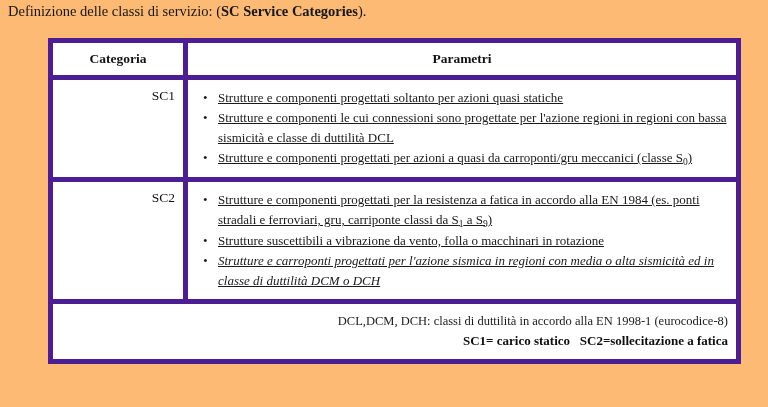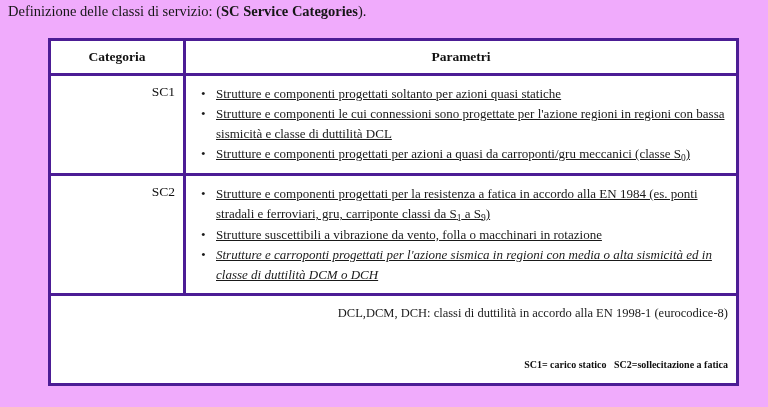--- a/index.html
+++ b/index.html
@@ -11,21 +11,21 @@
     width: 768px;
     height: 407px;
     font-family: "Liberation Serif", "DejaVu Serif", serif;
     color: #1a1a1a;
     overflow: hidden;
   }
   .page {
     position: relative;
     width: 768px;
     height: 407px;
-    background: #f0abfc;
+    background: #fdba74;
   }
   .doc-title {
     position: absolute;
     left: 8px;
     top: 2px;
     font-size: 14.5px;
     line-height: 18px;
     white-space: nowrap;
     color: #161616;
   }
@@ -33,21 +33,21 @@
 
   .sc-table {
     position: absolute;
     left: 48px;
     top: 38px;
     width: 688px;
     border-collapse: collapse;
     table-layout: fixed;
   }
   .sc-table td, .sc-table th {
-    border: 3px solid #4c1d95;
+    border: 5px solid #4c1d95;
     vertical-align: top;
     padding: 8px;
     background: #ffffff;
   }
   col.c-cat { width: 135px; }
   col.c-par { width: 553px; }
 
   .hdr-cell {
     text-align: center;
     font-weight: bold;
@@ -106,26 +106,25 @@
   .foot-cell {
     padding: 6px 6px 7px 8px;
     text-align: right;
   }
   .foot-line1 {
     font-size: 12.5px;
     line-height: 19px;
     color: #1a1a1a;
   }
   .foot-line2 {
-    font-size: 10px;
+    font-size: 13px;
     line-height: 20px;
     font-weight: bold;
     color: #0f0f0f;
     white-space: pre;
-    margin-top: 32px;
   }
 </style>
 </head>
 <body>
 
 <div class="page">
 
   <div class="doc-title"><span>Definizione delle classi di servizio: (</span><b>SC</b><span> </span><b>Service Categories</b><span>).</span></div>
 
   <table class="sc-table">

